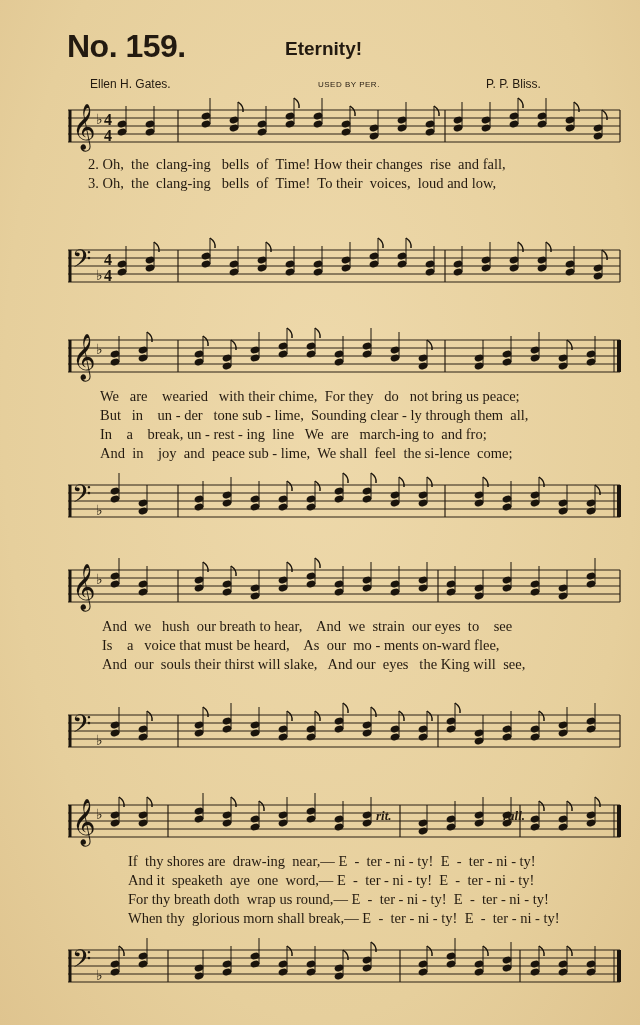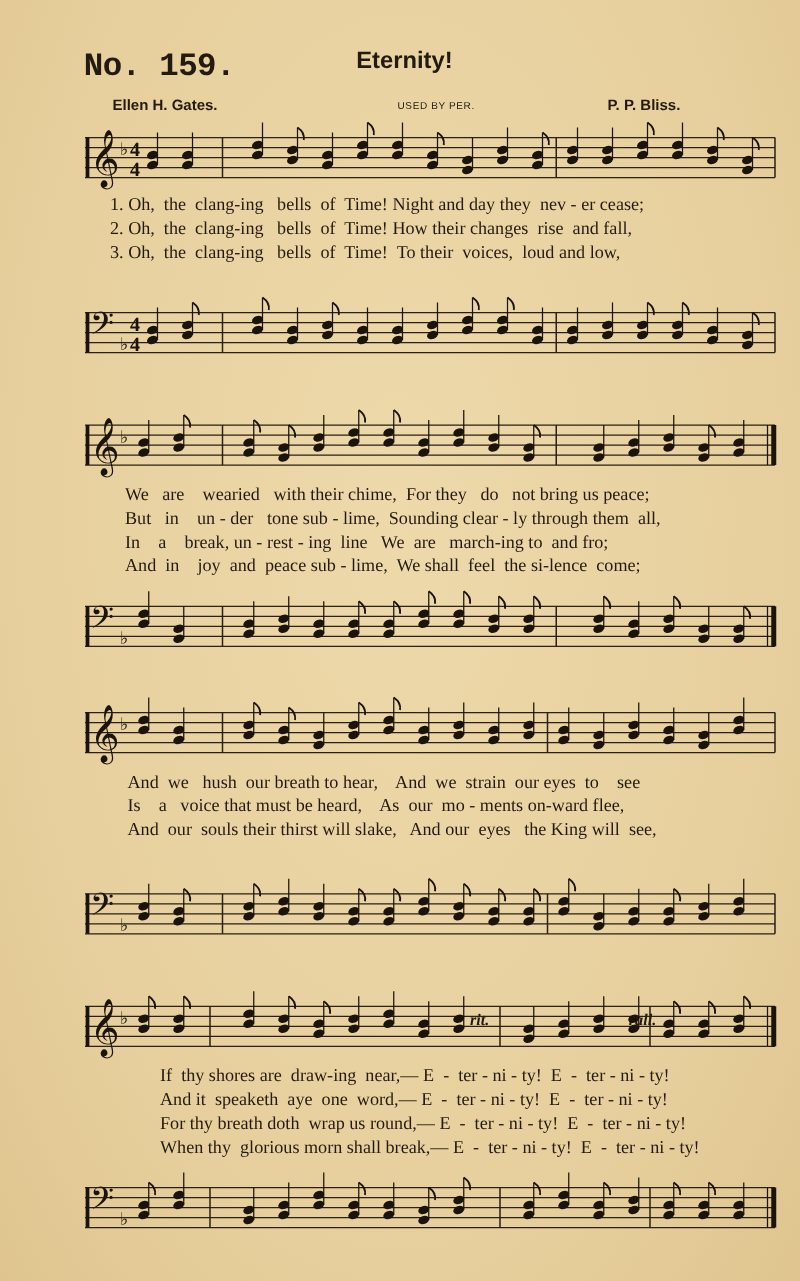--- a/index.html
+++ b/index.html
@@ -5,25 +5,25 @@
   html, body { margin: 0; padding: 0; }
   body {
     width: 640px; height: 1025px; overflow: hidden;
     background: #e9d3a3;
     font-family: "Liberation Serif", serif;
     color: #231a10;
     position: relative;
   }
   .page-bg { position: absolute; inset: 0;
     background: radial-gradient(ellipse at 50% 40%, #eed9ab 0%, #e6cf9c 70%, #dfc48f 100%); }
-  .hymn-number { position: absolute; left: 67px; top: 38px; font-family: Liberation Mono, monospace;
-    font-size: 26px; font-weight: bold; letter-spacing: -0.5px; }
+  .hymn-number { position: absolute; left: 67px; top: 28px; font-family: Liberation Sans, sans-serif;
+    font-size: 32px; font-weight: bold; letter-spacing: -0.5px; }
   .hymn-title { position: absolute; left: 285px; top: 38px; font-family: "Liberation Sans", sans-serif;
     font-size: 19px; font-weight: bold; }
-  .credit { position: absolute; top: 77px; font-family: "Liberation Sans", sans-serif; font-weight: bold; font-size: 12px; }
+  .credit { position: absolute; top: 77px; font-family: "Liberation Sans", sans-serif; font-weight: normal; font-size: 12px; }
   .author { left: 90px; }
   .composer { left: 486px; }
   .permission { position: absolute; left: 318px; top: 80px; font-family: "Liberation Sans", sans-serif; font-size: 8px; letter-spacing: 0.5px; }
   svg.staff { position: absolute; left: 60px; overflow: visible; }
   .verse-block { position: absolute; font-size: 14.5px; line-height: 19px; }
   .verse-line { white-space: pre; display: block; }
   .tempo { position: absolute; font-style: italic; font-size: 13px; font-weight: bold; margin-top: 38px; }
 </style>
 </head>
 <body>
@@ -177,21 +177,20 @@
     <path d="M486 2 q6 4 5 10" stroke="#1a140c" fill="none" stroke-width="1.5"></path>
     <ellipse cx="510" cy="24" rx="4.5" ry="3.2" fill="#1a140c" transform="rotate(-20 510 24)"></ellipse>
     <ellipse cx="510" cy="32" rx="4.5" ry="3.2" fill="#1a140c" transform="rotate(-20 510 32)"></ellipse>
     <line x1="514" x2="514" y1="32" y2="6" stroke="#1a140c" stroke-width="1"></line>
     <ellipse cx="538" cy="28" rx="4.5" ry="3.2" fill="#1a140c" transform="rotate(-20 538 28)"></ellipse>
     <ellipse cx="538" cy="36" rx="4.5" ry="3.2" fill="#1a140c" transform="rotate(-20 538 36)"></ellipse>
     <line x1="542" x2="542" y1="36" y2="10" stroke="#1a140c" stroke-width="1"></line>
     <path d="M542 10 q6 4 5 10" stroke="#1a140c" fill="none" stroke-width="1.5"></path>
   </svg>
 <div class="verse-block" style="left:88px; top:155px;">
-  <span class="verse-line">1. Oh,  the  clang-ing   bells  of  Time! Night and day they  nev - er cease;</span>
   <span class="verse-line">2. Oh,  the  clang-ing   bells  of  Time! How their changes  rise  and fall,</span>
   <span class="verse-line">3. Oh,  the  clang-ing   bells  of  Time!  To their  voices,  loud and low,</span>
 </div>
 
 <svg class="staff" id="s2t" style="top:330px" width="565" height="60">
     <line x1="8" x2="560" y1="10" y2="10" stroke="#2a2014" stroke-width="1"></line>
     <line x1="8" x2="560" y1="18" y2="18" stroke="#2a2014" stroke-width="1"></line>
     <line x1="8" x2="560" y1="26" y2="26" stroke="#2a2014" stroke-width="1"></line>
     <line x1="8" x2="560" y1="34" y2="34" stroke="#2a2014" stroke-width="1"></line>
     <line x1="8" x2="560" y1="42" y2="42" stroke="#2a2014" stroke-width="1"></line>

